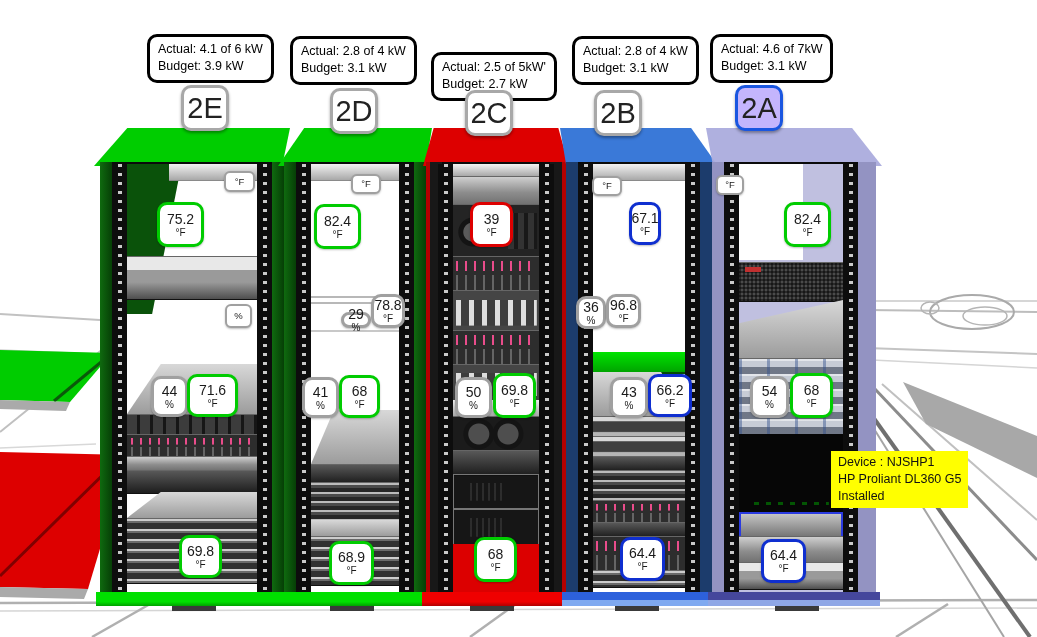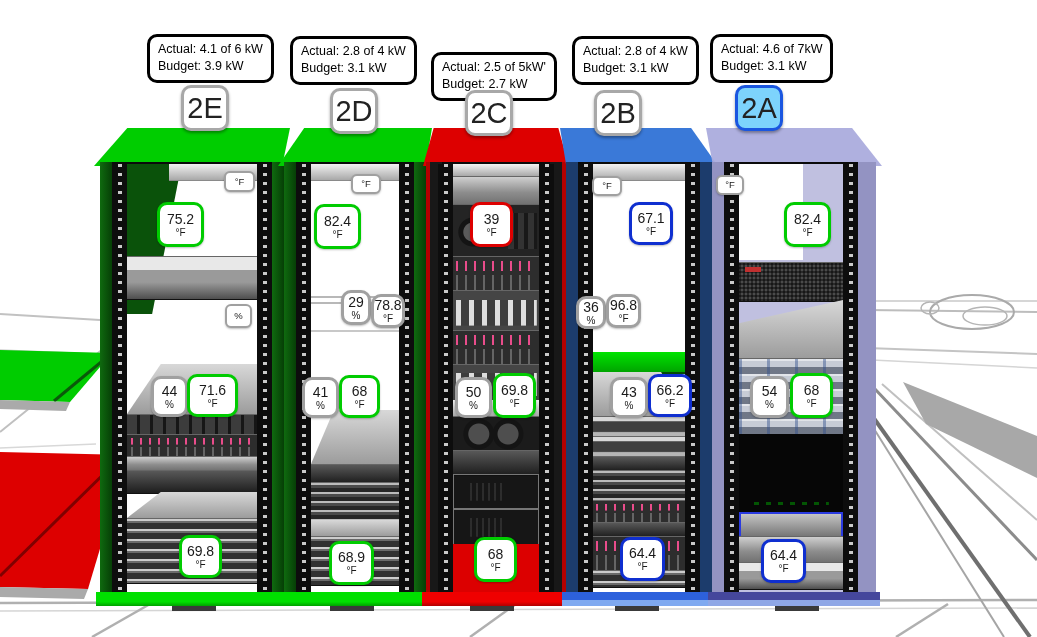--- a/index.html
+++ b/index.html
@@ -96,21 +96,21 @@
   .badge .v{font-size:14px;line-height:15px;}
   .badge .u{font-size:10px;line-height:11px;}
   .badge.mini{border-width:2px;border-radius:6px;font-size:9.5px;line-height:10px;z-index:25;}
   .b-ok{border-color:#00cc00}.b-alert{border-color:#dd0000}.b-cool{border-color:#0f2fd0}.b-neutral{border-color:#a0a0a0}
 
   .ptip{position:absolute;z-index:40;background:#fff;border:3px solid #000;border-radius:10px;
         padding:4px 8px 5px;font-size:12.5px;line-height:17px;color:#000;white-space:nowrap;}
   .rlabel{position:absolute;z-index:40;width:48px;height:46px;box-sizing:border-box;background:#fff;
         border:3px solid #a8a8a8;border-radius:10px;display:flex;align-items:center;justify-content:center;
         font-size:29px;color:#222;box-shadow:0 2px 3px rgba(0,0,0,.35);}
-  .rlabel.sel{border-color:#1a56e0;background:#7dd3fc;}
+  .rlabel.sel{border-color:#1a56e0;background:#c4b5fd;}
   .dtip{position:absolute;z-index:50;background:#ffff00;padding:3px 7px;font-size:12.5px;line-height:17px;
         color:#111;white-space:nowrap;}
 </style>
 </head>
 <body>
 
 <div id="scene">
 
   <svg id="floor" width="1037" height="637">
     <rect width="1037" height="637" fill="#ffffff"></rect>
@@ -317,21 +317,21 @@
       <span class="u">°F</span>
     </div>
 
   <div class="badge mini b-neutral" style="left:351px;top:174px;width:30px;height:20px">
       <span>°F</span>
     </div>
   <div class="badge b-ok" style="left:314px;top:204px;width:47px;height:45px">
       <span class="v">82.4</span>
       <span class="u">°F</span>
     </div>
-  <div class="badge b-neutral" style="left:341px;top:290px;width:30px;height:35px">
+  <div class="badge b-neutral" style="left:341px;top:312px;width:30px;height:16px">
       <span class="v">29</span>
       <span class="u">%</span>
     </div>
   <div class="badge b-neutral" style="left:371px;top:294px;width:34px;height:34px">
       <span class="v">78.8</span>
       <span class="u">°F</span>
     </div>
   <div class="badge b-neutral" style="left:302px;top:377px;width:37px;height:41px">
       <span class="v">41</span>
       <span class="u">%</span>
@@ -358,21 +358,21 @@
       <span class="u">°F</span>
     </div>
   <div class="badge b-ok" style="left:474px;top:537px;width:43px;height:45px">
       <span class="v">68</span>
       <span class="u">°F</span>
     </div>
 
   <div class="badge mini b-neutral" style="left:592px;top:176px;width:30px;height:20px">
       <span>°F</span>
     </div>
-  <div class="badge b-cool" style="left:629px;top:202px;width:44px;height:43px">
+  <div class="badge b-cool" style="left:629px;top:202px;width:32px;height:43px">
       <span class="v">67.1</span>
       <span class="u">°F</span>
     </div>
   <div class="badge b-neutral" style="left:576px;top:296px;width:30px;height:33px">
       <span class="v">36</span>
       <span class="u">%</span>
     </div>
   <div class="badge b-neutral" style="left:606px;top:294px;width:35px;height:34px">
       <span class="v">96.8</span>
       <span class="u">°F</span>
@@ -403,14 +403,19 @@
     </div>
   <div class="badge b-ok" style="left:790px;top:373px;width:43px;height:45px">
       <span class="v">68</span>
       <span class="u">°F</span>
     </div>
   <div class="badge b-cool" style="left:761px;top:539px;width:45px;height:44px">
       <span class="v">64.4</span>
       <span class="u">°F</span>
     </div>
 
+  <div class="dtip" style="left:831px;top:451px">
+    <div>Device : NJSHP1</div>
+    <div>HP Proliant DL360 G5</div>
+    <div>Installed</div>
+  </div>
 
 </div>
 
 </body></html>

